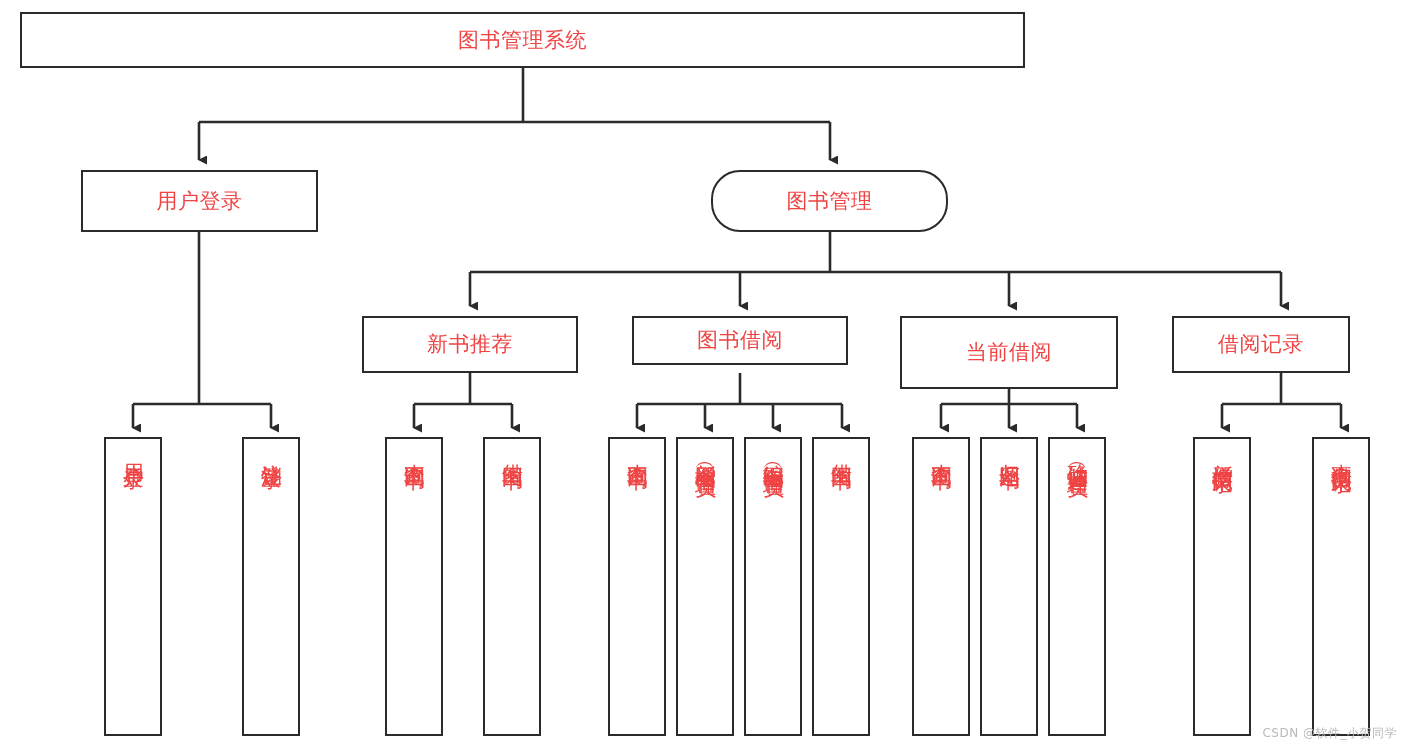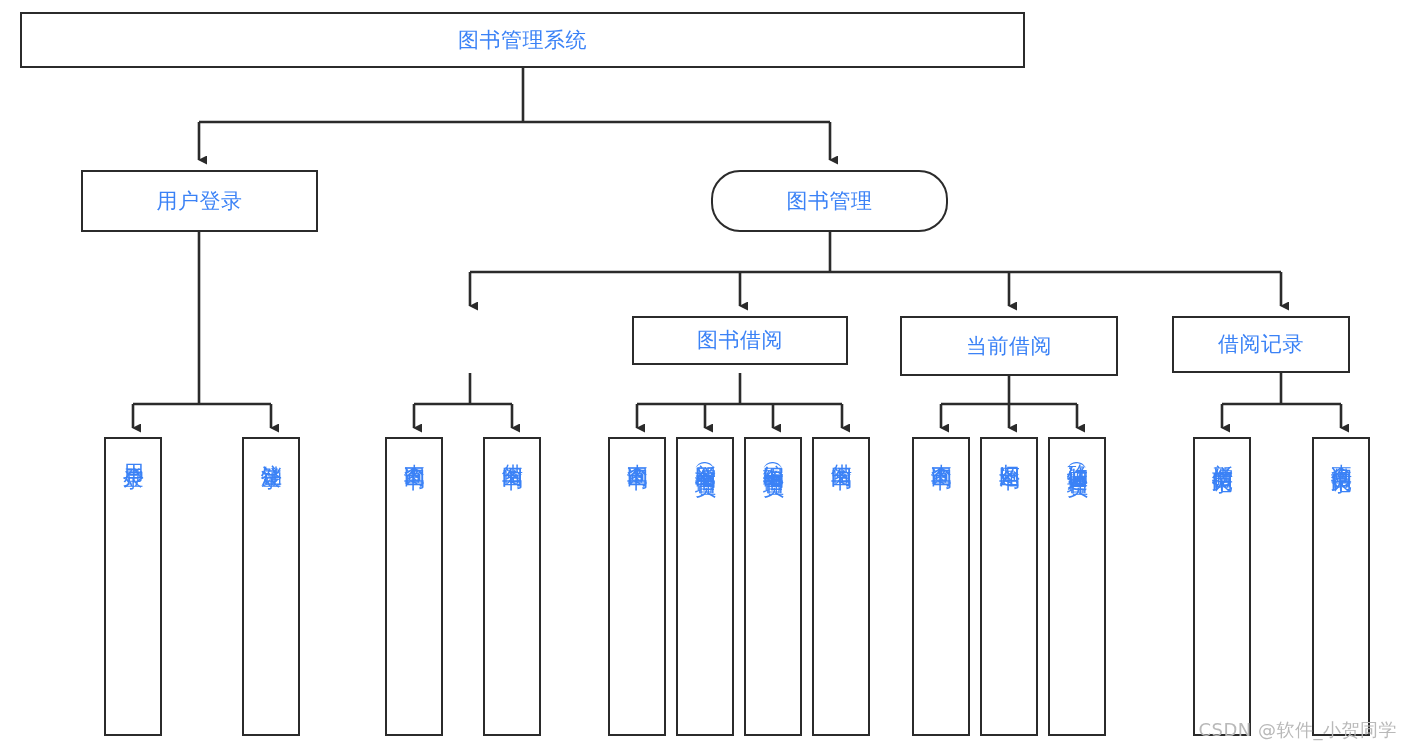--- a/index.html
+++ b/index.html
@@ -32,21 +32,21 @@
     background: #ffffff;
     display: flex;
     align-items: center;
     justify-content: center;
     color: #1f1f1f;
   }
   .node .label {
     display: block;
     text-align: center;
     line-height: 1.28;
-    color: #3b82f6;
+    color: #ef4444;
   }
   .node-horizontal .label {
     writing-mode: horizontal-tb;
     font-size: 21px;
     letter-spacing: 0.5px;
   }
   .node-vertical {
     align-items: flex-start;
     justify-content: center;
     padding-top: 8px;
@@ -56,21 +56,21 @@
     text-orientation: upright;
     font-size: 21px;
     letter-spacing: 2px;
     line-height: 1.0;
     white-space: nowrap;
   }
   .watermark {
     position: absolute;
     right: 8px;
     bottom: 5px;
-    font-size: 18px;
+    font-size: 12px;
     color: #b9b9b9;
     letter-spacing: 0.5px;
     white-space: nowrap;
     pointer-events: none;
   }
 </style>
 </head>
 <body>
 
 <div id="diagram-root">
@@ -129,24 +129,27 @@
     <span class="label">图书管理系统</span>
   </div>
 
   <div class="node node-horizontal" style="left:81px; top:170px; width:237px; height:62px;">
     <span class="label">用户登录</span>
   </div>
   <div class="node node-horizontal" style="left:711px; top:170px; width:237px; height:62px;border-radius:29px;">
     <span class="label">图书管理</span>
   </div>
 
+  <div class="node node-horizontal" style="left:362px; top:316px; width:216px; height:57px;">
+    <span class="label">新书推荐</span>
+  </div>
   <div class="node node-horizontal" style="left:632px; top:316px; width:216px; height:49px;">
     <span class="label">图书借阅</span>
   </div>
-  <div class="node node-horizontal" style="left:900px; top:316px; width:218px; height:60px;">
+  <div class="node node-horizontal" style="left:900px; top:316px; width:218px; height:73px;">
     <span class="label">当前借阅</span>
   </div>
   <div class="node node-horizontal" style="left:1172px; top:316px; width:178px; height:57px;">
     <span class="label">借阅记录</span>
   </div>
 
   <div class="node node-vertical" style="left:104px; top:437px; width:58px; height:299px;">
     <span class="label">用户登录</span>
   </div>
   <div class="node node-vertical" style="left:242px; top:437px; width:58px; height:299px;">

